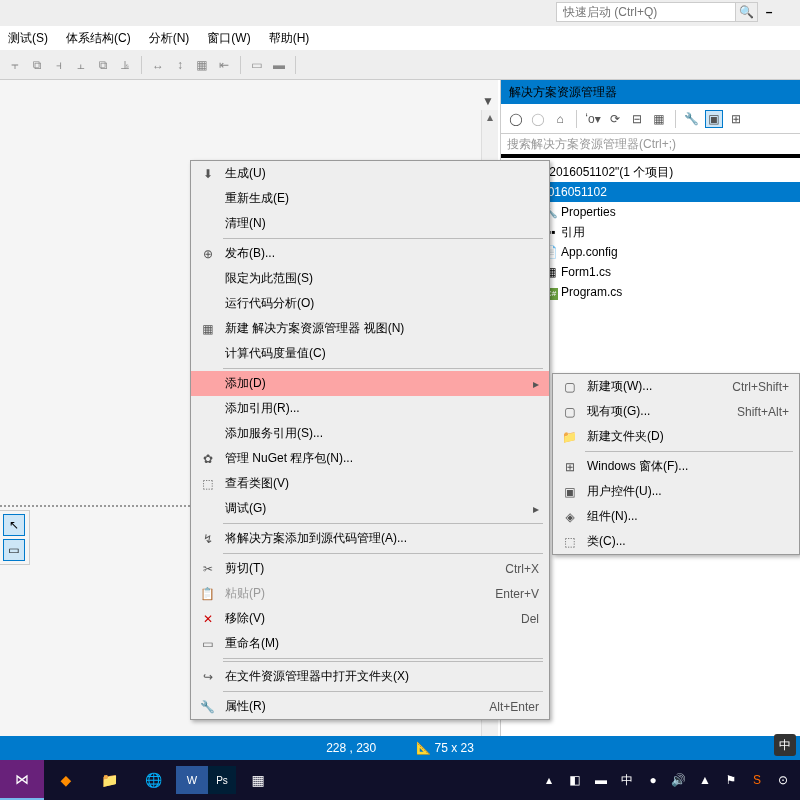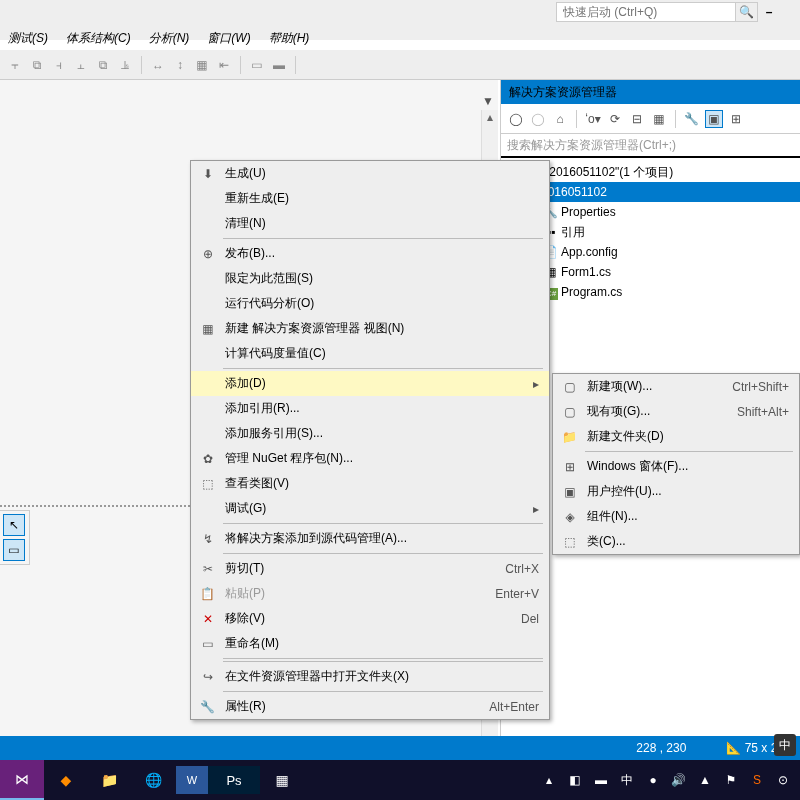--- a/index.html
+++ b/index.html
@@ -1,58 +1,58 @@
 <!DOCTYPE html>
 <html><head>
 <meta charset="utf-8">
 <style>
 *{margin:0;padding:0;box-sizing:border-box;font-family:"Microsoft YaHei","Segoe UI",sans-serif;font-size:12px;}
 body{width:800px;height:800px;background:#fff;position:relative;overflow:hidden;}
-.topbar{position:absolute;top:0;left:0;right:0;height:40px;background:#eee;display:flex;align-items:center;}
+.topbar{position:absolute;top:0;left:0;right:0;height:26px;background:#eee;display:flex;align-items:center;}
 .quicklaunch{position:absolute;right:20px;top:2px;display:flex;align-items:center;}
 .quicklaunch input{width:180px;height:20px;border:1px solid #ccc;padding:0 6px;}
 .quicklaunch .sbtn{width:22px;height:20px;border:1px solid #ccc;border-left:none;display:flex;align-items:center;justify-content:center;}
 .minbtn{width:22px;height:20px;display:flex;align-items:center;justify-content:center;font-weight:bold;}
-.menubar{position:absolute;top:26px;left:0;right:0;height:24px;display:flex;align-items:center;padding:0 8px;gap:18px;font-style:italic;}
+.menubar{position:absolute;top:26px;left:0;right:0;height:24px;display:flex;align-items:center;padding:0 8px;gap:18px;}
 .menubar span{cursor:default;}
 .toolbar-row{position:absolute;top:50px;left:0;right:0;height:30px;background:#eee;border-bottom:1px solid #ccc;display:flex;align-items:center;gap:4px;padding:0 6px;color:#888;}
 .toolbar-row .ico{width:18px;height:18px;display:flex;align-items:center;justify-content:center;}
 .splitter{position:absolute;top:80px;left:0;right:0;bottom:40px;}
 .editor{position:absolute;left:0;top:0;bottom:0;right:302px;background:#f5f5f5;}
 .dd-arrow{position:absolute;right:4px;top:14px;color:#555;}
 .scrollbar{position:absolute;right:0;top:30px;bottom:0;width:17px;background:#f0f0f0;border-left:1px solid #ddd;}
 .scrollbar .up{position:absolute;top:0;left:0;right:0;height:17px;text-align:center;color:#666;}
 .solexp{position:absolute;right:0;top:0;bottom:0;width:300px;border-left:1px solid #ccc;display:flex;flex-direction:column;}
 .solexp-hdr{height:24px;background:#007acc;color:#000000;display:flex;align-items:center;padding:0 8px;}
 .solexp-tb{height:30px;border-bottom:1px solid #ccc;display:flex;align-items:center;gap:4px;padding:0 6px;color:#555;}
 .solexp-tb .ico{width:18px;height:18px;display:flex;align-items:center;justify-content:center;border:1px solid transparent;}
 .solexp-tb .ico.sel{border:1px solid #007acc;background:#cde6f7;}
-.solexp-search{height:24px;border-bottom:2px solid #000000;padding:0 6px;display:flex;align-items:center;color:#999;}
+.solexp-search{height:24px;border-bottom:4px solid #000000;padding:0 6px;display:flex;align-items:center;color:#999;}
 .tree{flex:1;padding:4px 0;overflow:hidden;}
 .tree-row{height:20px;display:flex;align-items:center;padding-left:8px;gap:2px;}
 .tree-row.sel{background:#007acc;color:#fff;}
 .tree-row .arrow{width:12px;color:#666;}
 .tree-row.sel .arrow{color:#fff;}
 .tree-row .fico{width:16px;text-align:center;}
 .tree-row.l1{padding-left:28px;}
 .flag-cs{display:inline-block;width:14px;height:12px;background:#6a9e3e;color:#fff;font-size:8px;line-height:12px;text-align:center;}
 .solexp-tabs{position:absolute;right:0;bottom:24px;display:flex;gap:12px;padding:4px 8px;font-size:11px;}
-.statusbar{position:absolute;left:0;right:0;bottom:40px;height:24px;background:#007acc;color:#fff;display:flex;align-items:center;justify-content:flex-end;padding:0 16px;gap:40px;}
+.statusbar{position:absolute;left:0;right:0;bottom:40px;height:24px;background:#007acc;color:#fff;display:flex;align-items:center;justify-content:center;padding:0 16px;gap:40px;}
 .lang-ind{position:absolute;right:4px;bottom:44px;width:22px;height:22px;background:#333;color:#fff;display:flex;align-items:center;justify-content:center;border-radius:3px;}
 .taskbar{position:absolute;left:0;right:0;bottom:0;height:40px;background:#10102a;display:flex;align-items:center;}
 .tbico{width:44px;height:40px;display:flex;align-items:center;justify-content:center;color:#fff;font-size:14px;}
 .tbico.active{border-bottom:2px solid #76b9ed;}
 .tbname{color:#fff;padding:0 8px;height:32px;display:flex;align-items:center;background:rgba(255,255,255,0.05);}
 .tray{margin-left:auto;display:flex;align-items:center;gap:8px;color:#fff;padding-right:8px;}
 .tray .ti{width:18px;text-align:center;}
 .ctxmenu{position:absolute;background:#eee;border:1px solid #999;box-shadow:2px 2px 4px rgba(0,0,0,0.3);z-index:100;}
 .ctxmenu.main{left:190px;top:160px;width:360px;}
 .ctxmenu.sub{left:552px;top:373px;width:248px;}
 .mi{height:25px;display:flex;align-items:center;padding:0 10px 0 34px;position:relative;}
-.mi:hover,.mi.hov{background:#fef9c3;}
+.mi:hover,.mi.hov{background:#fca5a5;}
 .mi .micon{position:absolute;left:8px;width:18px;text-align:center;color:#555;}
 .mi .shc{margin-left:auto;color:#555;}
 .mi .arr{margin-left:auto;color:#555;}
 .mi.dis{color:#999;}
 .msep{height:1px;background:#bbb;margin:2px 6px 2px 32px;}
 .toolgroup{position:absolute;left:0;top:430px;width:30px;display:flex;flex-direction:column;gap:3px;padding:3px;border:1px solid #ccc;border-left:none;}
 .toolgroup .ti{width:22px;height:22px;display:flex;align-items:center;justify-content:center;border:1px solid transparent;}
 .toolgroup .ti.sel{border:1px solid #007acc;background:#cde6f7;}
 .vsep{width:1px;height:18px;background:#ccc;margin:0 3px;}
 .dashrule{position:absolute;left:0;right:302px;top:425px;height:2px;background-image:linear-gradient(to right,#999 50%,transparent 50%);background-size:4px 1px;}
@@ -300,21 +300,21 @@
       <span>类(C)...</span>
     </div>
   </div>
 
 <div class="taskbar">
   <div class="tbico active" style="background:#68217a">⋈</div>
   <div class="tbico" style="color:#ff8c00">◆</div>
   <div class="tbico">📁</div>
   <div class="tbico">🌐</div>
   <div class="tbico" style="background:#2b579a;width:32px;height:28px;font-size:11px">W</div>
-  <div class="tbico" style="background:#001e36;width:52px;height:28px;font-size:13px">Ps</div>
+  <div class="tbico" style="background:#001e36;width:28px;height:28px;font-size:10px">Ps</div>
   <div class="tbico">▦</div>
   <div class="tray">
     <div class="ti">▴</div>
     <div class="ti">◧</div>
     <div class="ti">▬</div>
     <div class="ti">中</div>
     <div class="ti">●</div>
     <div class="ti">🔊</div>
     <div class="ti">▲</div>
     <div class="ti">⚑</div>

